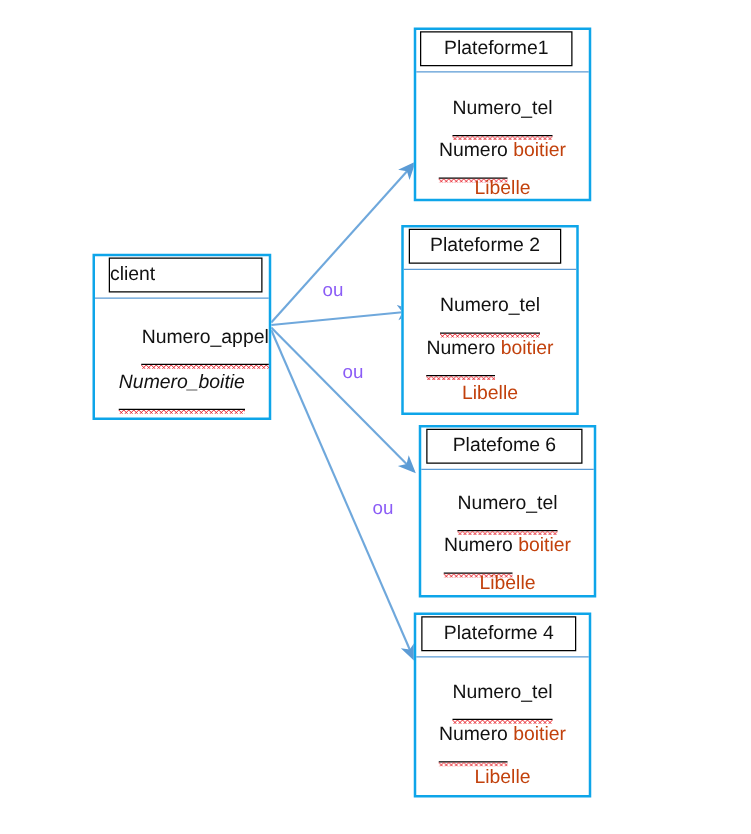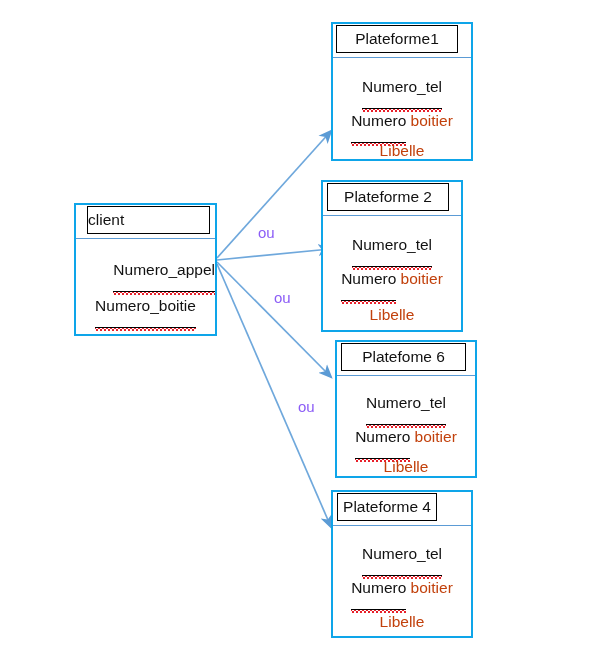--- a/index.html
+++ b/index.html
@@ -132,21 +132,21 @@
   <div class="ou-label" style="left:298px; top:398px;">ou</div>
 
   <div class="entity-box" style="left:74px; top:203px; width:143px; height:133px;">
     <div class="entity-title-wrap">
       <div class="entity-title title-left" style="left:11px; width:123px;">client</div>
     </div>
     <div class="entity-body" style="height:97px;">
       <div class="attr attr-center" style="top:22px;text-align:right;">
         <span class="und sq">Numero_appel</span>
       </div>
-      <div class="attr attr-center" style="top:58px;">
+      <div class="attr attr-center" style="top:58px;font-style:italic;">
         <span class="und sq">Numero_boitie</span>
       </div>
     </div>
   </div>
 
   <div class="entity-box" style="left:331px; top:22px; width:142px; height:139px;">
     <div class="entity-title-wrap">
       <div class="entity-title title-center" style="left:3px; width:122px;">Plateforme1</div>
     </div>
     <div class="entity-body" style="height:103px;">
@@ -191,21 +191,21 @@
         <span class="und sq">Numero</span><span class="plain"> boitier</span>
       </div>
       <div class="attr attr-center" style="top:82px;">
         <span class="plain">Libelle</span>
       </div>
     </div>
   </div>
 
   <div class="entity-box" style="left:331px; top:490px; width:142px; height:148px;">
     <div class="entity-title-wrap">
-      <div class="entity-title title-center" style="left:4px; width:100px;">Plateforme 4</div>
+      <div class="entity-title title-center" style="left:4px; width:124px;">Plateforme 4</div>
     </div>
     <div class="entity-body" style="height:112px;">
       <div class="attr attr-center" style="top:19px;">
         <span class="und sq">Numero_tel</span>
       </div>
       <div class="attr attr-center" style="top:53px;">
         <span class="und sq">Numero</span><span class="plain"> boitier</span>
       </div>
       <div class="attr attr-center" style="top:87px;">
         <span class="plain">Libelle</span>

